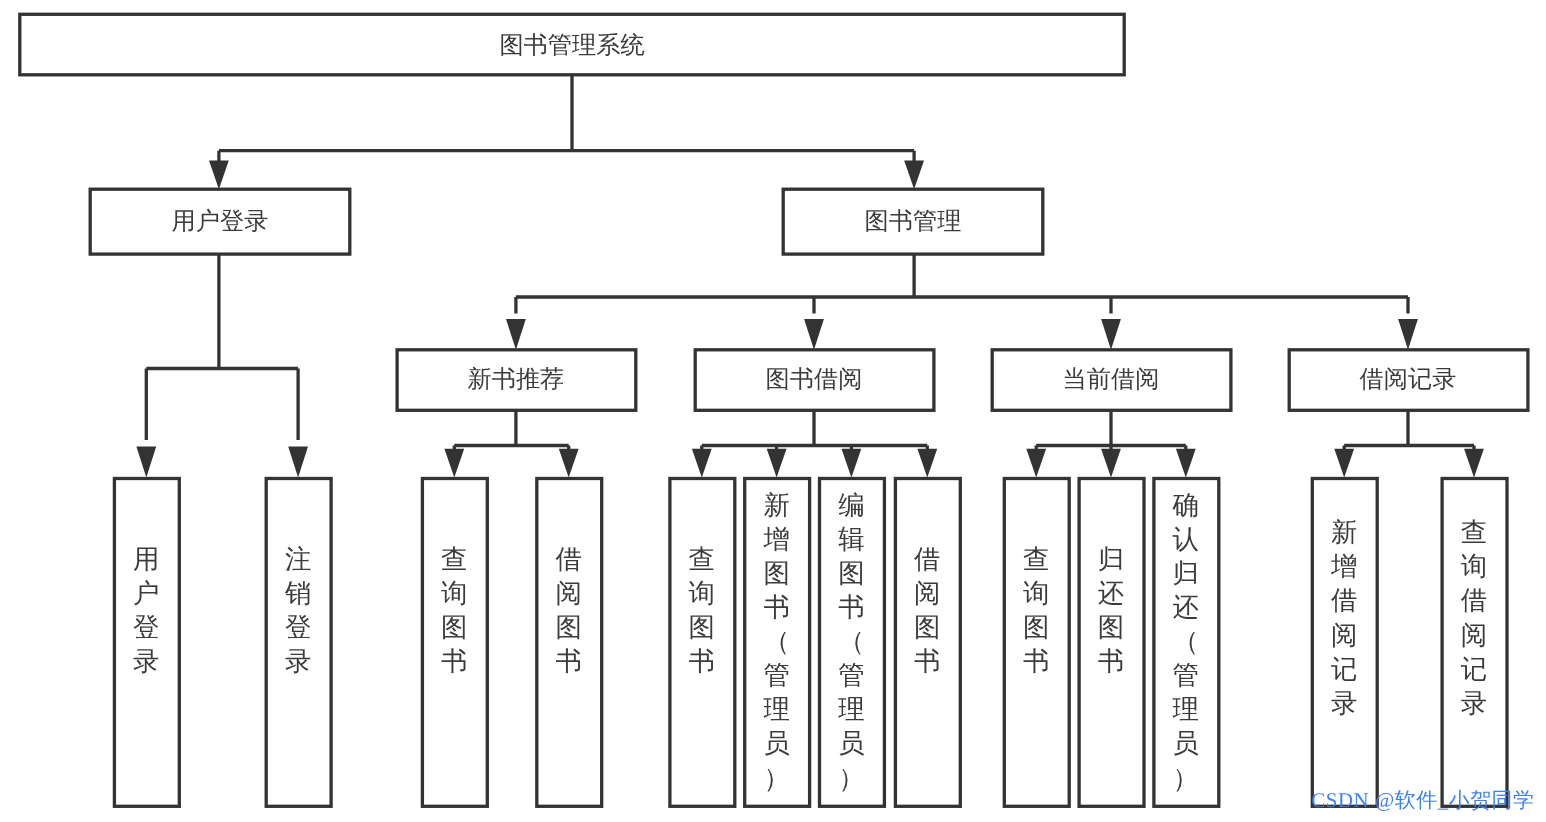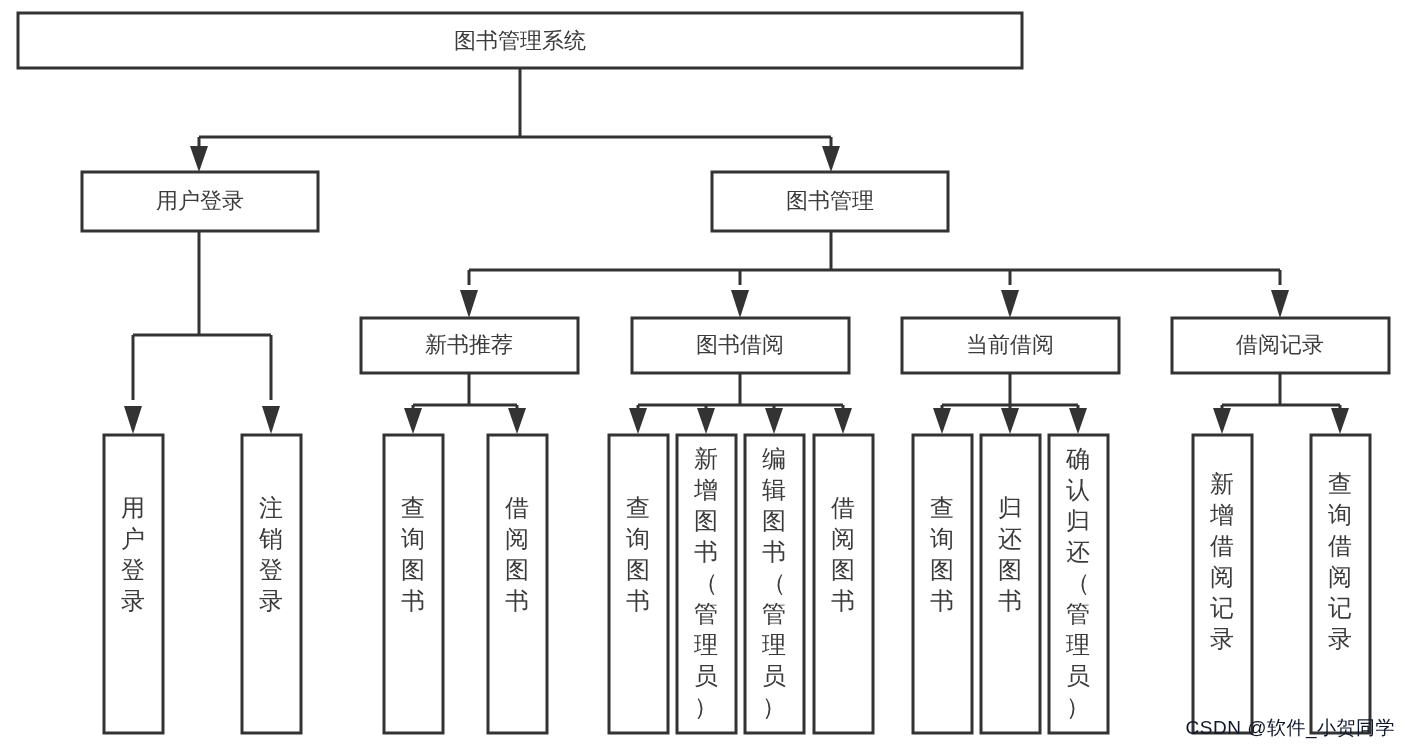--- a/index.html
+++ b/index.html
@@ -43,23 +43,23 @@
     fill: none;
   }
   .arrow-head {
     fill: #333333;
     stroke: none;
   }
   .watermark {
     position: absolute;
     right: 10px;
     bottom: 6px;
-    font-family: Liberation Sans, sans-serif;
+    font-family: Liberation Serif, serif;
     font-size: 19px;
-    color: #0f172a;
+    color: #3b82f6;
     letter-spacing: 0.5px;
     white-space: nowrap;
     pointer-events: none;
   }
 </style>
 </head>
 <body>
 
 <svg id="diagram" viewBox="0 0 1405 747" xmlns="http://www.w3.org/2000/svg">
 

